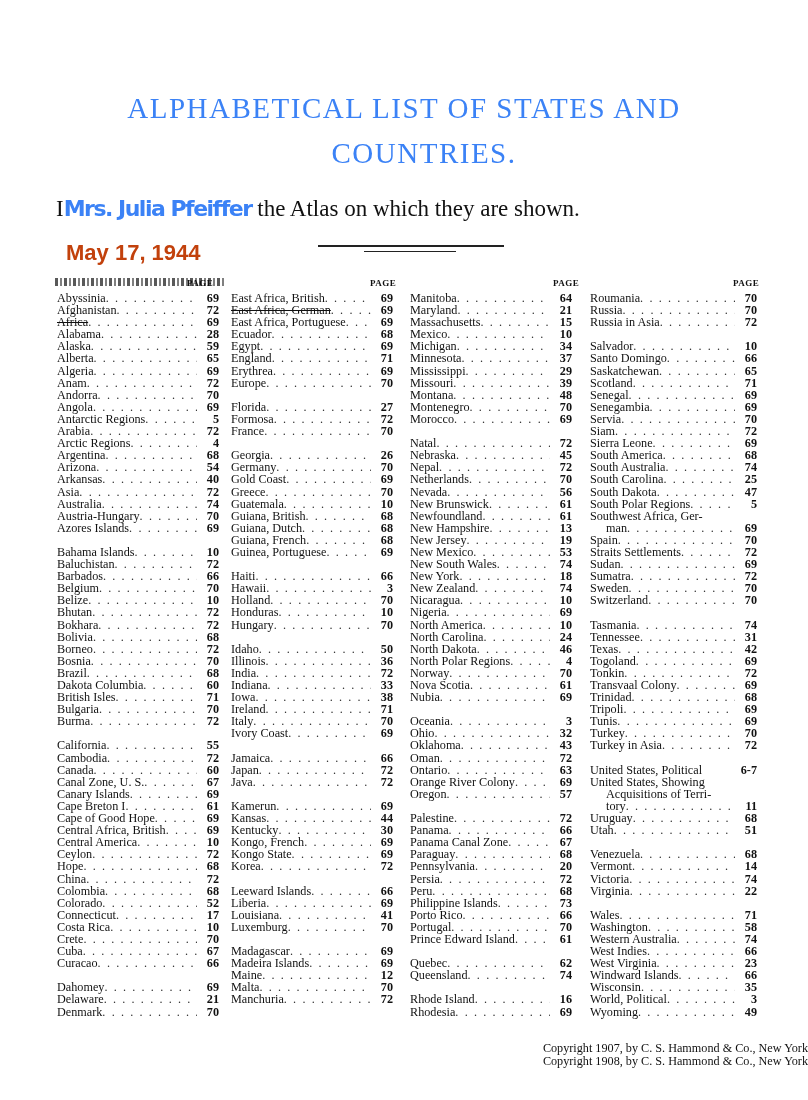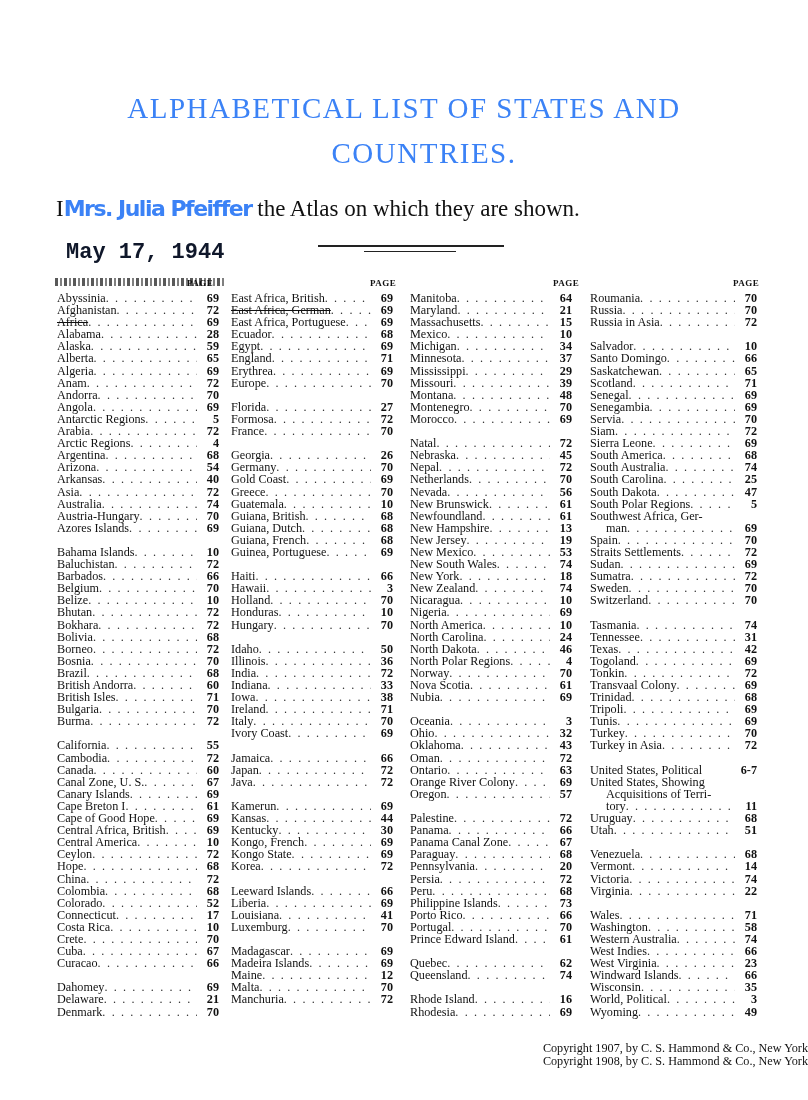--- a/index.html
+++ b/index.html
@@ -2,21 +2,21 @@
 <html><head>
 <meta charset="utf-8">
 <style>
   html, body { margin: 0; padding: 0; background: #ffffff; }
   body { width: 808px; height: 1100px; position: relative; overflow: hidden; color: #111; font-family: "Liberation Serif", "DejaVu Serif", serif; }
   .title { position: absolute; left: 0; width: 808px; text-align: center; font-size: 29px; letter-spacing: 1.5px; font-family: "Liberation Serif", serif; color: #3b82f6; }
   .title.l1 { top: 92px; }
   .title.l2 { top: 137px; padding-left: 20px; }
   .subtitle { position: absolute; top: 196px; left: 56px; font-size: 23px; font-family: "Liberation Serif", serif; white-space: nowrap; }
   .subtitle .stamp { font-family: "DejaVu Sans", sans-serif; font-weight: bold; font-size: 22px; letter-spacing: -1.5px; color: #3b82f6; }
-  .stampdate { position: absolute; top: 240px; left: 66px; font-family: Liberation Mono, monospace; font-weight: bold; font-size: 22px; color: #0f172a; letter-spacing: 0px; }
+  .stampdate { position: absolute; top: 240px; left: 66px; font-family: Liberation Sans, sans-serif; font-weight: bold; font-size: 22px; color: #c2410c; letter-spacing: 0px; }
   .rule { position: absolute; background: #222; height: 2px; }
   .hdr { position: absolute; top: 278px; font-size: 9px; font-weight: bold; letter-spacing: 0.5px; font-family: "Liberation Serif", serif; }
   .hdrnoise { position: absolute; top: 278px; left: 55px; width: 170px; height: 8px; background: repeating-linear-gradient(90deg,#222 0 3px,#fff 3px 5px,#555 5px 7px,#fff 7px 9px); opacity: 0.75; }
   .col { position: absolute; top: 292px; font-size: 12.2px; line-height: 12.1px; font-family: "Liberation Serif", serif; }
   .entry { display: flex; white-space: nowrap; height: 12.1px; }
   .entry .nm { flex: 0 0 auto; }
   .entry .dots { flex: 1 1 auto; overflow: hidden; letter-spacing: 1.6px; color: #333; }
   .entry .dots::before { content: ". . . . . . . . . . . . . . . . . . . . . . . . . . . . . . . . . . . . . . . . . . . . . . . ."; }
   .entry .pg { flex: 0 0 auto; text-align: right; min-width: 22px; font-weight: bold; }
   .entry.cont .dots::before { content: ""; }
@@ -198,21 +198,21 @@
         <span class="nm">Bosnia</span>
         <span class="dots"></span>
         <span class="pg">70</span>
       </div>
       <div class="entry">
         <span class="nm">Brazil</span>
         <span class="dots"></span>
         <span class="pg">68</span>
       </div>
       <div class="entry">
-        <span class="nm">British Andorra</span>
+        <span class="nm">Dakota Columbia</span>
         <span class="dots"></span>
         <span class="pg">60</span>
       </div>
       <div class="entry">
         <span class="nm">British Isles</span>
         <span class="dots"></span>
         <span class="pg">71</span>
       </div>
       <div class="entry">
         <span class="nm">Bulgaria</span>

